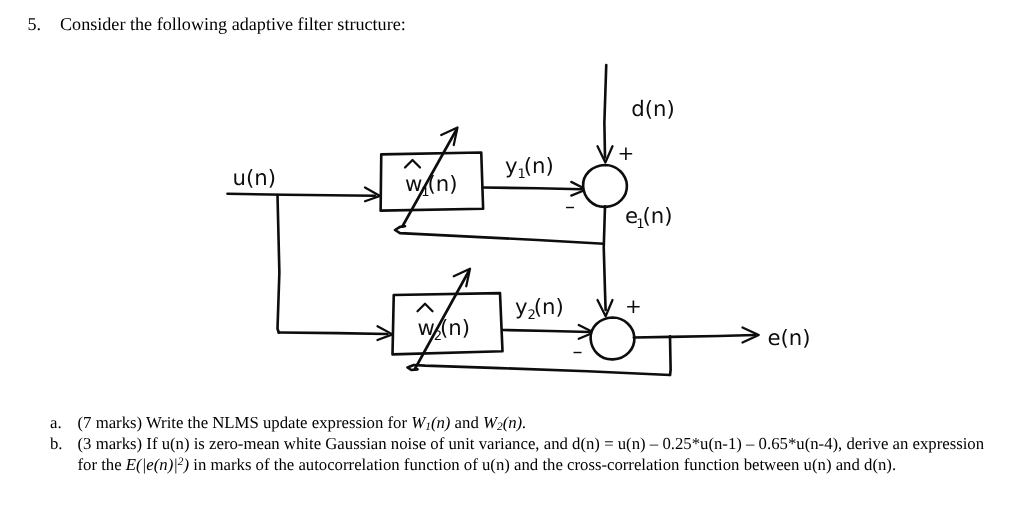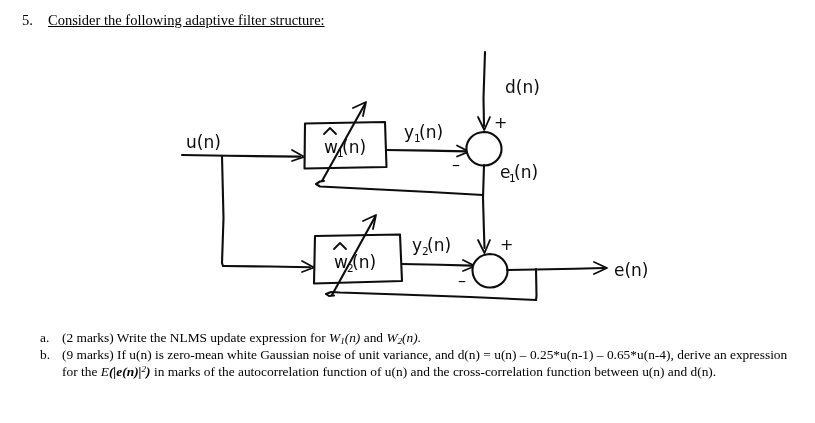--- a/index.html
+++ b/index.html
@@ -25,21 +25,20 @@
     display: flex;
     align-items: baseline;
     font-size: 14.5px;
   }
   #question-header .q-num {
     width: 26px;
     flex: 0 0 26px;
   }
   #question-header .q-text {
     flex: 1 1 auto;
-    text-decoration: underline;
   }
 
   
   #diagram {
     position: absolute;
     left: 0;
     top: 38px;
     width: 815px;
     height: 290px;
   }
@@ -102,21 +101,20 @@
   }
   .subq .body {
     flex: 1 1 auto;
   }
   .mathi {
     font-family: "Liberation Serif", serif;
     font-style: italic;
   }
   .mathup {
     font-family: "Liberation Serif", serif;
-    font-weight: bold;
   }
   sub.msub {
     font-size: 0.68em;
     vertical-align: -0.25em;
   }
   sup.msup {
     font-size: 0.68em;
     vertical-align: 0.42em;
   }
 </style>
@@ -225,31 +223,31 @@
     <text class="hand-sign" x="500" y="212">+</text>
     <text class="hand-sign" x="458" y="248">–</text>
 
   </svg>
 </div>
 
 <div id="subquestions">
 
   <div class="subq">
     <span class="marker">a.</span>
-    <span class="body"><span>(2 marks)</span>
+    <span class="body"><span>(7 marks)</span>
       <span>Write the NLMS update expression for</span>
       <span class="mathi"><span>W</span><sub class="msub">1</sub><span class="mathi">(n)</span></span>
       <span>and</span>
       <span class="mathi"><span>W</span><sub class="msub">2</sub><span class="mathi">(n).</span></span>
     </span>
   </div>
 
   <div class="subq">
     <span class="marker">b.</span>
-    <span class="body"><span>(9 marks)</span>
+    <span class="body"><span>(3 marks)</span>
       <span>If u(n) is zero-mean white Gaussian noise of unit variance, and d(n) = u(n) – 0.25*u(n-1) – 0.65*u(n-4),</span>
       <span>derive an expression for the</span>
       <span class="mathi"><span>E</span><span class="mathup">(|e(n)|</span><sup class="msup">2</sup><span class="mathup">)</span></span>
       <span>in marks of the autocorrelation function of u(n) and the cross-correlation</span>
       <span>function between u(n) and d(n).</span>
     </span>
   </div>
 
 </div>
 

